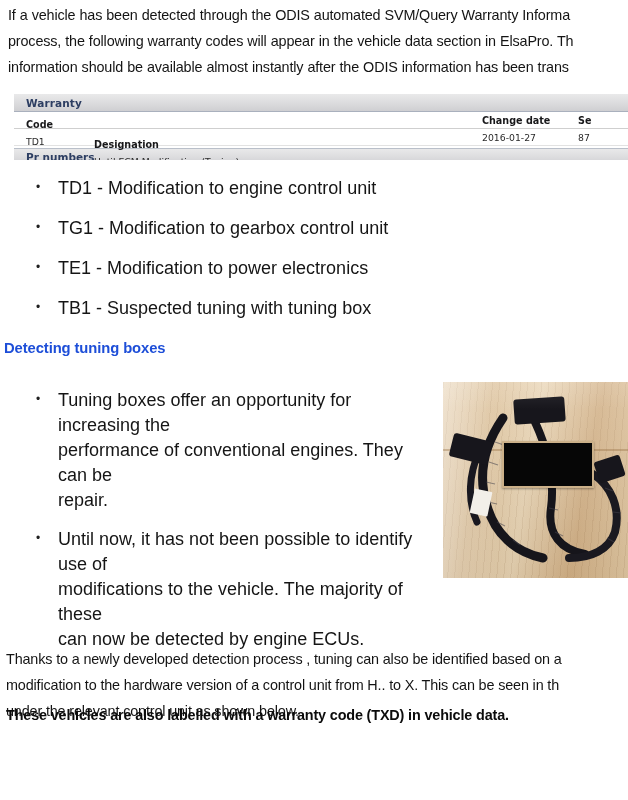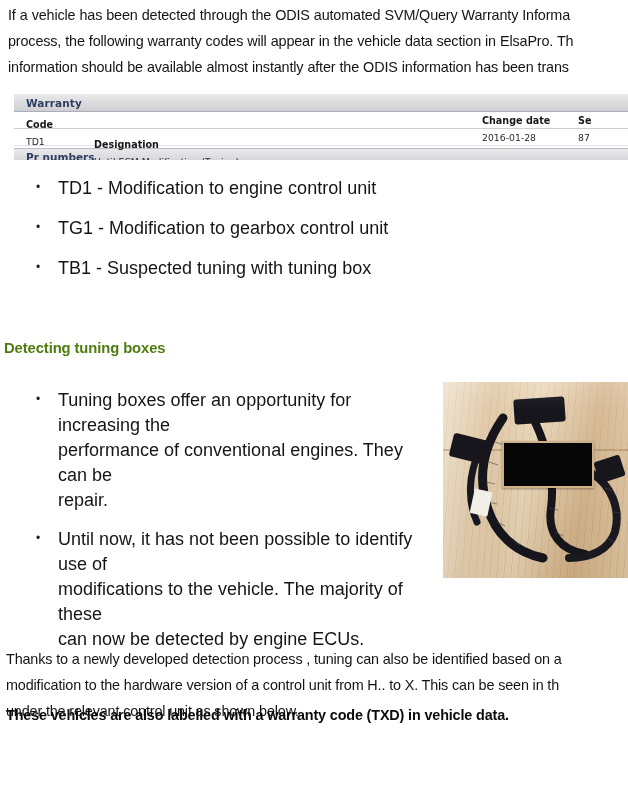--- a/index.html
+++ b/index.html
@@ -138,21 +138,21 @@
   .b-list-2 { top: 388px; width: 392px; }
   .b-list-2 .bullet { margin-bottom: 14px; }
   .b-list-2 .bullet .ln { display: block; }
 
   
   .heading {
     position: absolute;
     left: 4px;
     font-size: 14.8px;
     font-weight: bold;
-    color: #4d7c0f;
+    color: #1d4ed8;
     letter-spacing: -0.1px;
   }
   .h-detecting { top: 340px; }
 
   .closing-bold {
     position: absolute;
     left: 6px;
     top: 707px;
     font-size: 14.4px;
     font-weight: bold;
@@ -269,31 +269,32 @@
     <div class="wt-headrow">
       <div class="wt-c-code">Code</div>
       <div class="wt-c-desig">Designation</div>
       <div class="wt-c-date">Change date</div>
       <div class="wt-c-ser">Se</div>
     </div>
 
     <div class="wt-row">
       <div class="wt-c-code">TD1</div>
       <div class="wt-c-desig">Until ECM Modification (Tuning)</div>
-      <div class="wt-c-date">2016-01-28</div>
+      <div class="wt-c-date">2016-01-27</div>
       <div class="wt-c-ser">87</div>
     </div>
 
     <div class="wt-subtitle">Pr numbers</div>
   </div>
   <div class="table-clip"></div>
 
   <div class="bullets b-list-1">
     <div class="bullet">TD1 - Modification to engine control unit</div>
     <div class="bullet">TG1 - Modification to gearbox control unit</div>
+    <div class="bullet">TE1 - Modification to power electronics</div>
     <div class="bullet">TB1 - Suspected tuning with tuning box</div>
   </div>
 
   <div class="heading h-detecting">Detecting tuning boxes</div>
 
   <div class="bullets b-list-2">
     <div class="bullet">
       <span class="ln">Tuning boxes offer an opportunity for increasing the</span>
       <span class="ln">performance of conventional engines. They can be</span>
       <span class="ln">repair.</span>

